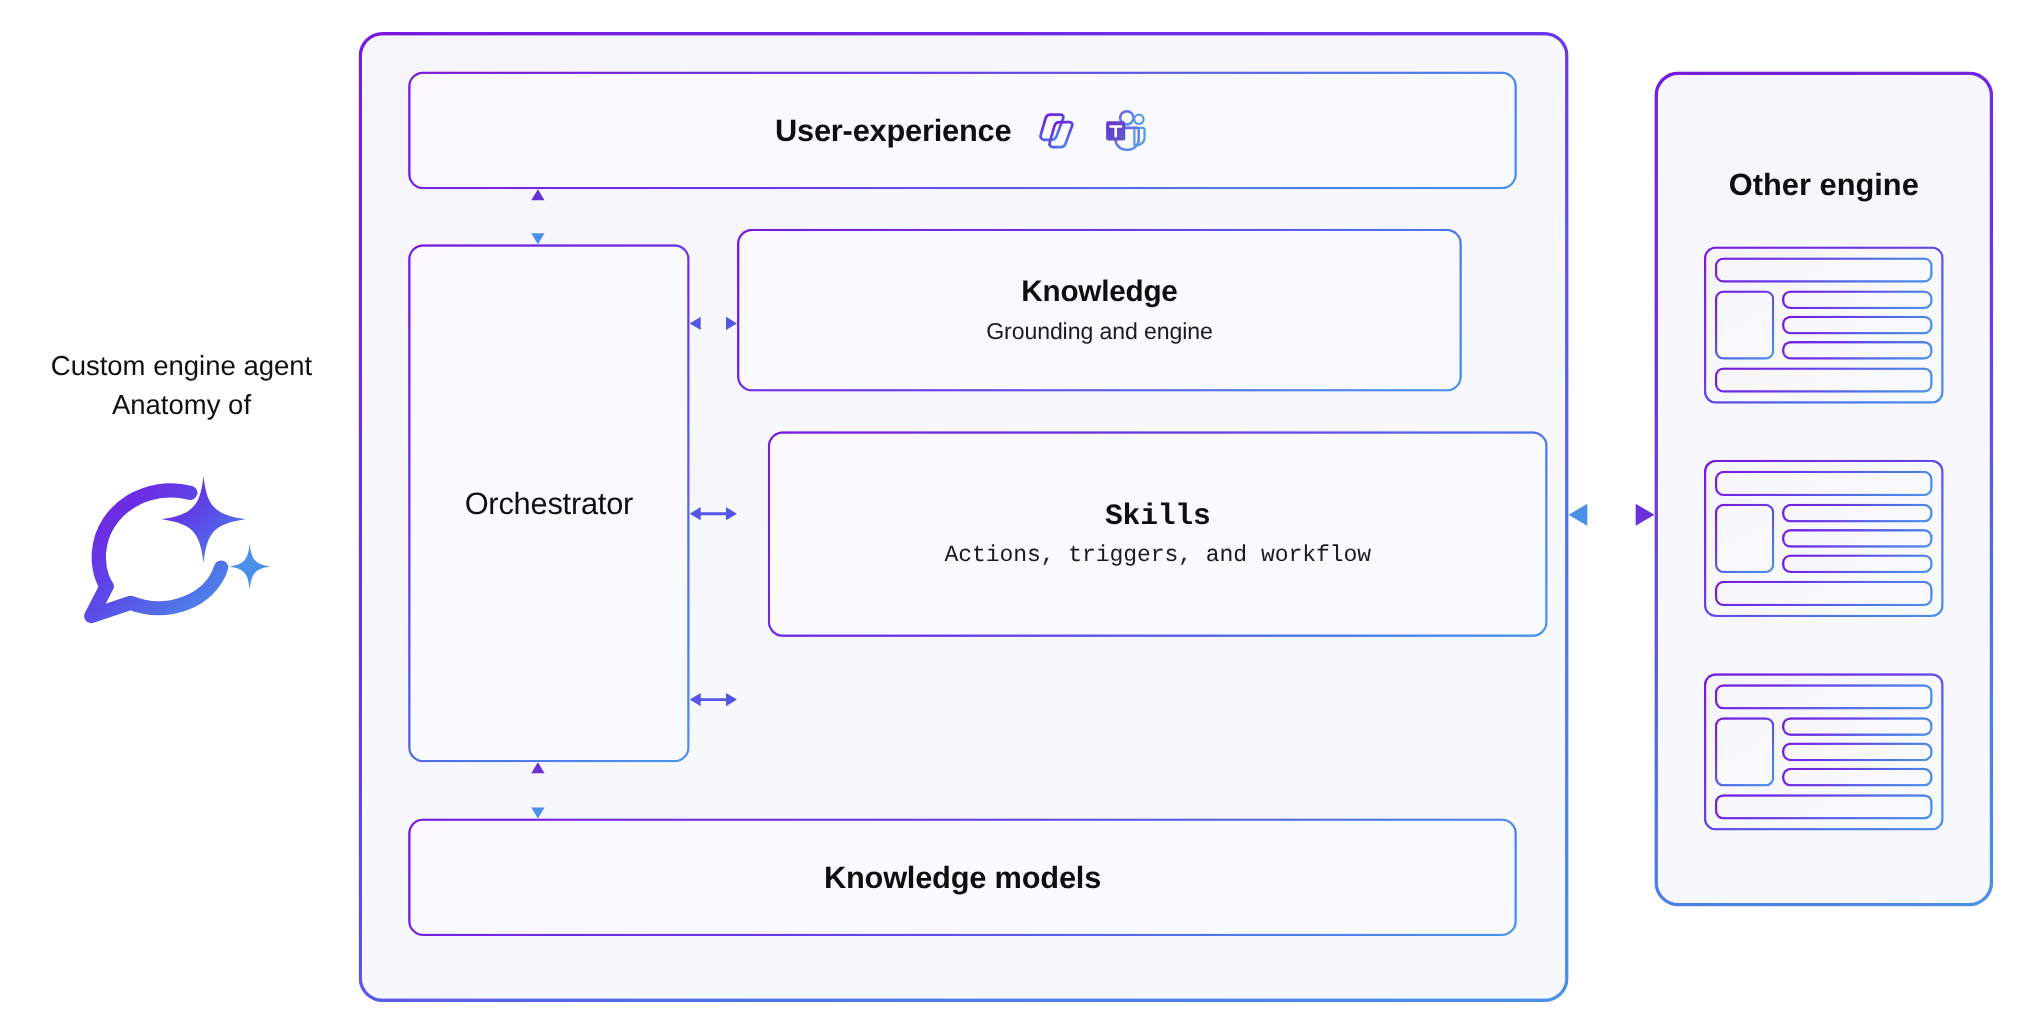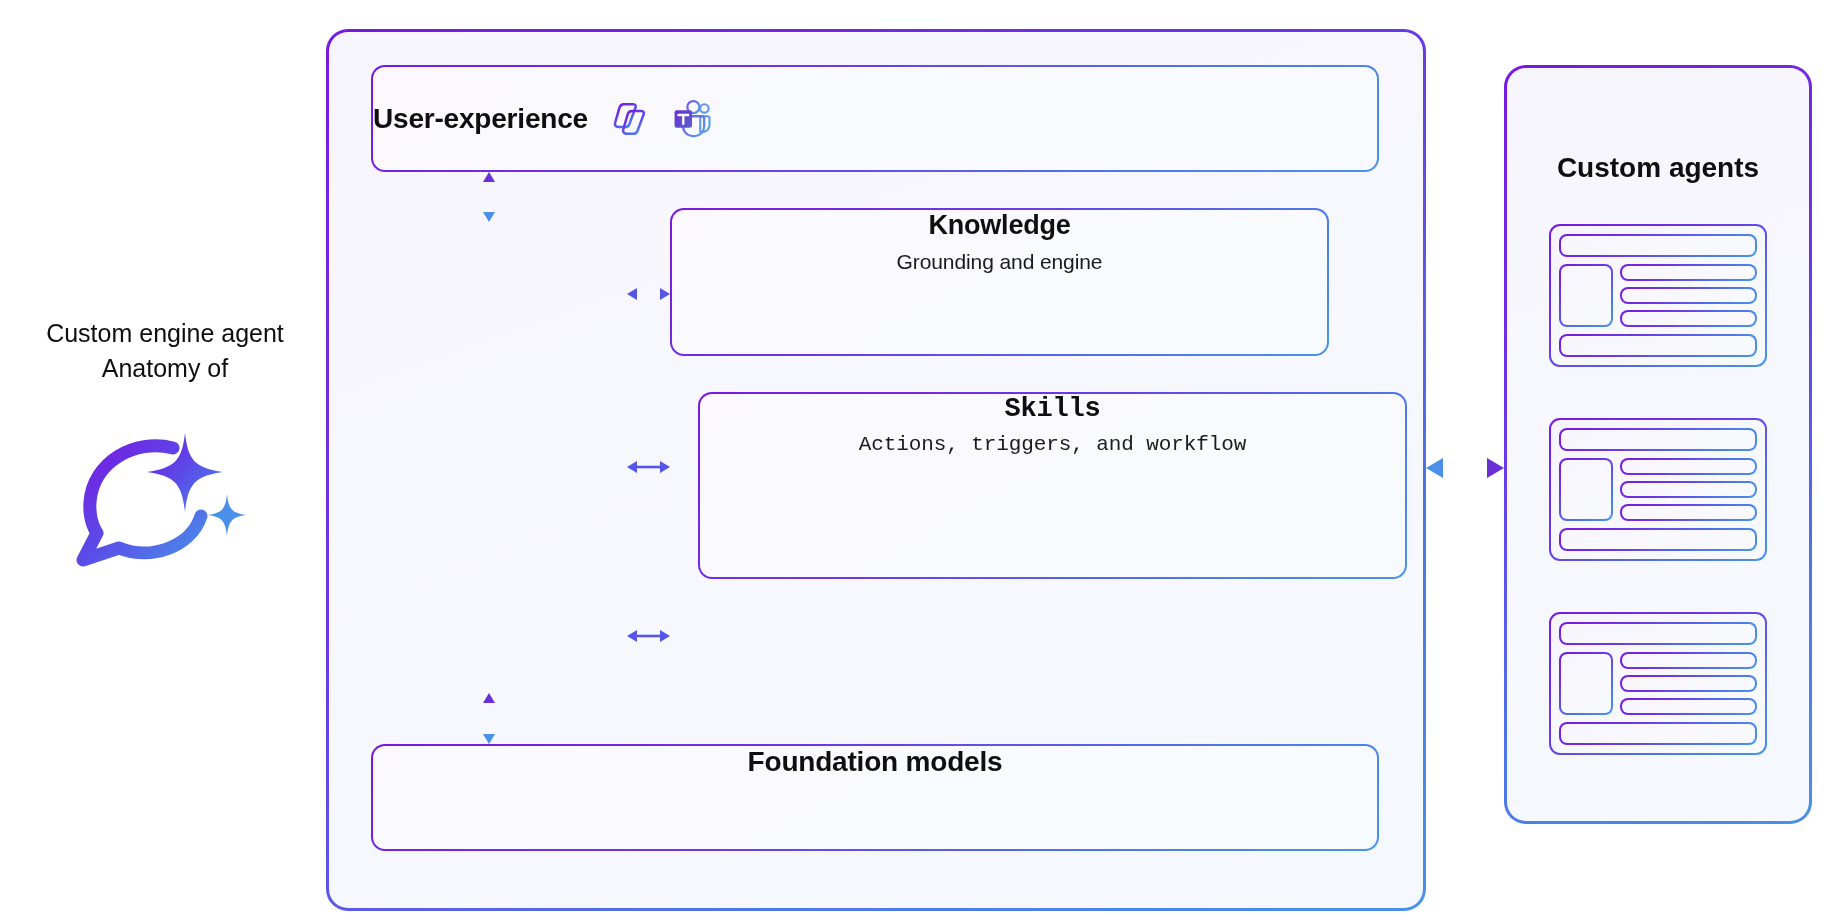--- a/index.html
+++ b/index.html
@@ -56,21 +56,21 @@
   #ux-box     { left: 371px; top: 65px;  width: 1008px; height: 107px; }
   #orch-box   { left: 371px; top: 222px; width: 256px;  height: 471px; }
   #know-box   { left: 670px; top: 208px; width: 659px;  height: 148px; }
   #skills-box { left: 698px; top: 392px; width: 709px;  height: 187px; font-family: Liberation Mono, monospace; }
   #auto-box   { left: 670px; top: 561px; width: 709px;  height: 148px; }
   #found-box  { left: 371px; top: 744px; width: 1008px; height: 107px; }
 
   .box-inner {
     width: 100%; height: 100%;
     display: flex; flex-direction: column;
-    align-items: center; justify-content: flex-start;
+    align-items: center; justify-content: center;
     gap: 9px;
   }
   .box-title {
     font-size: 27px; font-weight: 700; color: #100f0f;
     letter-spacing: -0.2px; white-space: nowrap;
   }
   .box-sub {
     font-size: 21px; font-weight: 400; color: #1b1b1b;
     letter-spacing: -0.1px; white-space: nowrap;
   }
@@ -207,39 +207,44 @@
 
             <rect x="5" y="14.5" width="19" height="19" rx="2.2" fill="url(#gTeamsSq)"></rect>
             <path d="M9.2 19.6 h10.6 M14.5 19.6 v9.6" stroke="#ffffff" stroke-width="2.6" stroke-linecap="round"></path>
           </svg>
         </span>
 
       </span>
     </div>
   </div>
 
+  <div id="orch-box" class="gbox-lite">
+    <div class="box-inner">
+      <span class="box-title">Orchestrator</span>
+    </div>
+  </div>
 
   <div id="know-box" class="gbox-lite">
     <div class="box-inner">
       <span class="box-title">Knowledge</span>
       <span class="box-sub">Grounding and engine</span>
     </div>
   </div>
 
   <div id="skills-box" class="gbox-lite">
     <div class="box-inner">
       <span class="box-title">Skills</span>
       <span class="box-sub">Actions, triggers, and workflow</span>
     </div>
   </div>
 
 
   <div id="found-box" class="gbox-lite">
     <div class="box-inner">
-      <span class="box-title">Foundation models</span>
+      <span class="box-title">Knowledge models</span>
     </div>
   </div>
 
   <svg class="arrow" id="arrow-ux-orch" viewBox="0 0 22 50">
     <defs>
       <linearGradient id="gV1" x1="0" y1="0" x2="0" y2="1">
         <stop offset="0%" stop-color="#6b2fd6"></stop>
           <stop offset="100%" stop-color="#4a90e8"></stop>
       </linearGradient>
     </defs>
@@ -290,21 +295,21 @@
         <stop offset="0%" stop-color="#4a90e8"></stop>
           <stop offset="100%" stop-color="#6b2fd6"></stop>
       </linearGradient>
     </defs>
     <line x1="19" y1="13" x2="59" y2="13" stroke="url(#gDot)" stroke-width="4.4" stroke-dasharray="3.2 5.2" stroke-linecap="round"></line>
     <path d="M0 13 L17 3 L17 23 Z" fill="#4a90e8"></path>
     <path d="M78 13 L61 3 L61 23 Z" fill="#6b2fd6"></path>
   </svg>
 
   <div id="agents-panel" class="gbox"></div>
-  <div id="agents-title">Custom agents</div>
+  <div id="agents-title">Other engine</div>
 
   <div class="agent-card" id="agent-card-1">
     <div class="ph ph-top"></div>
     <div class="agent-mid">
       <div class="ph ph-side"></div>
       <div class="agent-rows">
         <div class="ph ph-row"></div>
         <div class="ph ph-row"></div>
         <div class="ph ph-row"></div>
       </div>

